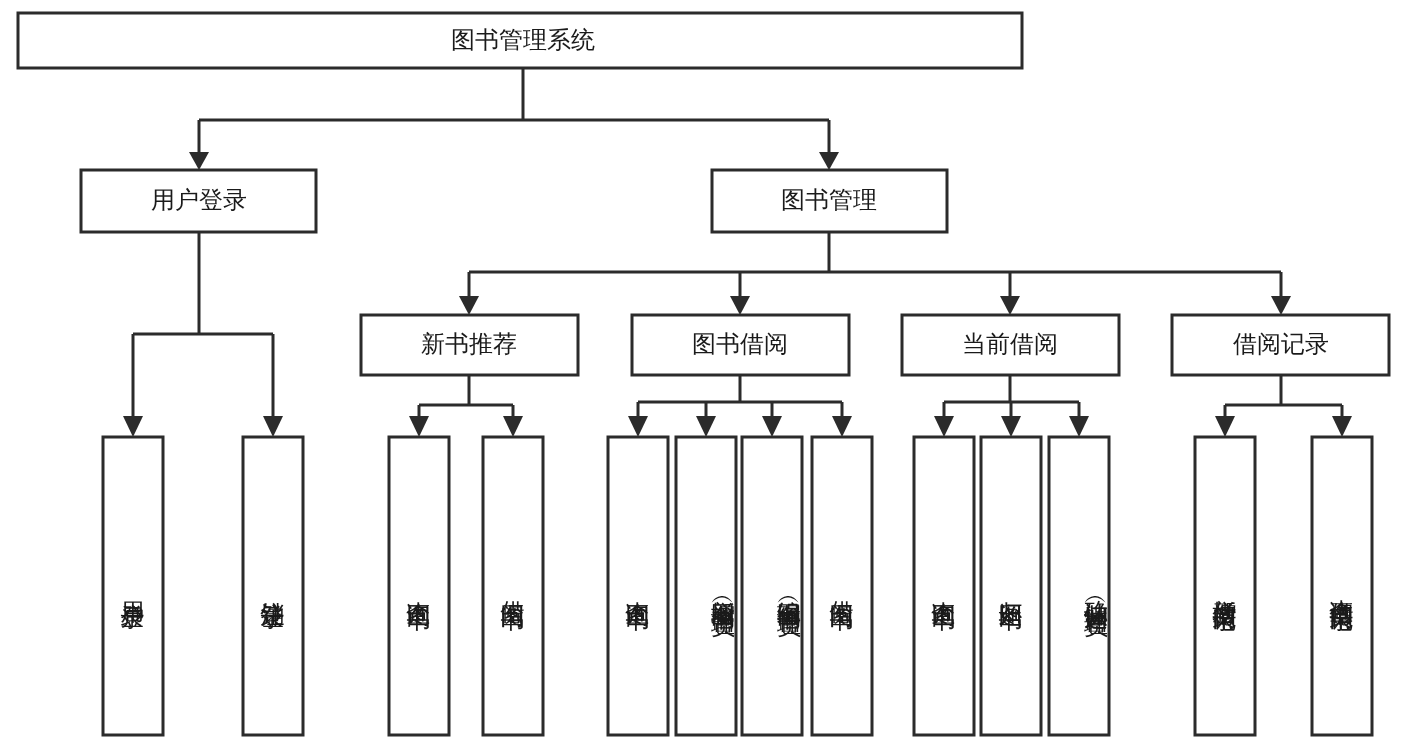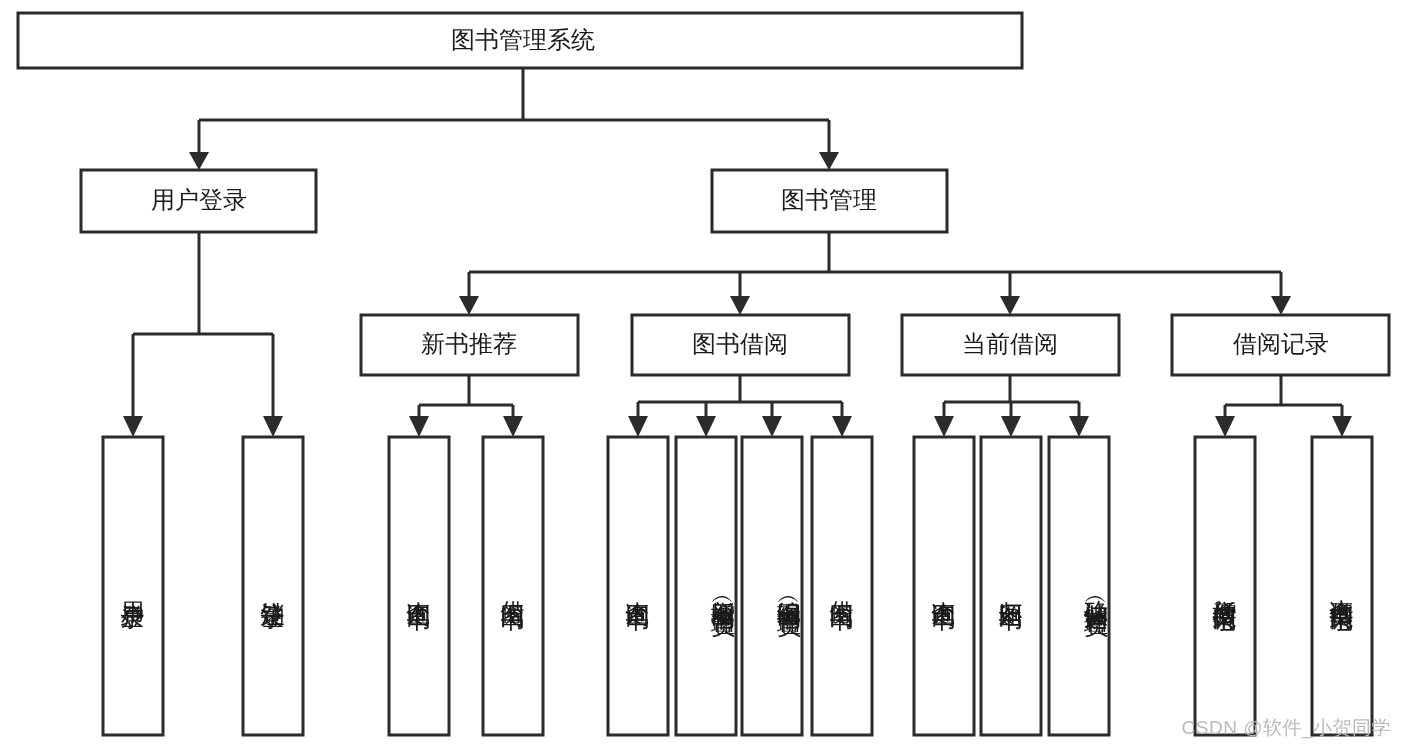--- a/index.html
+++ b/index.html
@@ -214,14 +214,13 @@
   <div class="node-label-v" style="left:742px; top:437px; width:60px; height:298px; align-items:flex-start; padding-top:8px; box-sizing:border-box;">编辑图书（管理员）</div>
   <div class="node-label-v" style="left:812px; top:437px; width:60px; height:298px;">借阅图书</div>
 
   <div class="node-label-v" style="left:914px; top:437px; width:60px; height:298px;">查询图书</div>
   <div class="node-label-v" style="left:981px; top:437px; width:60px; height:298px;">归还图书</div>
   <div class="node-label-v" style="left:1049px; top:437px; width:60px; height:298px; align-items:flex-start; padding-top:8px; box-sizing:border-box;">确认归还（管理员）</div>
 
   <div class="node-label-v" style="left:1195px; top:437px; width:60px; height:298px;">新增借阅记录</div>
   <div class="node-label-v" style="left:1312px; top:437px; width:60px; height:298px;">查询借阅记录</div>
 
-  <div class="watermark">CSDN @软件_小贺同学</div>
 </div>
 
 </body></html>

